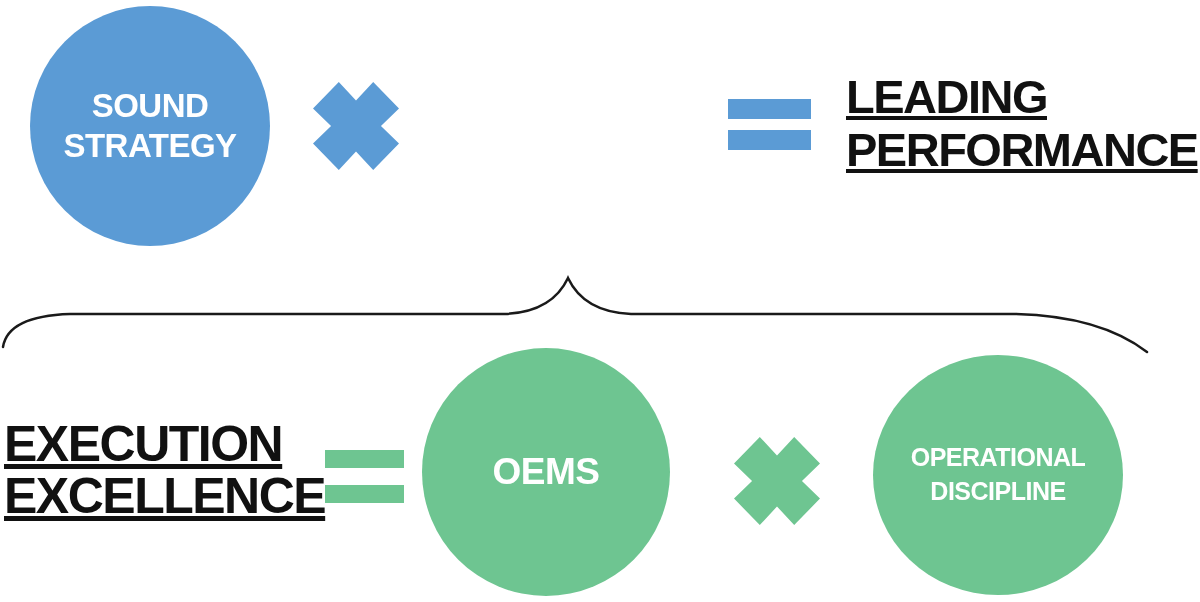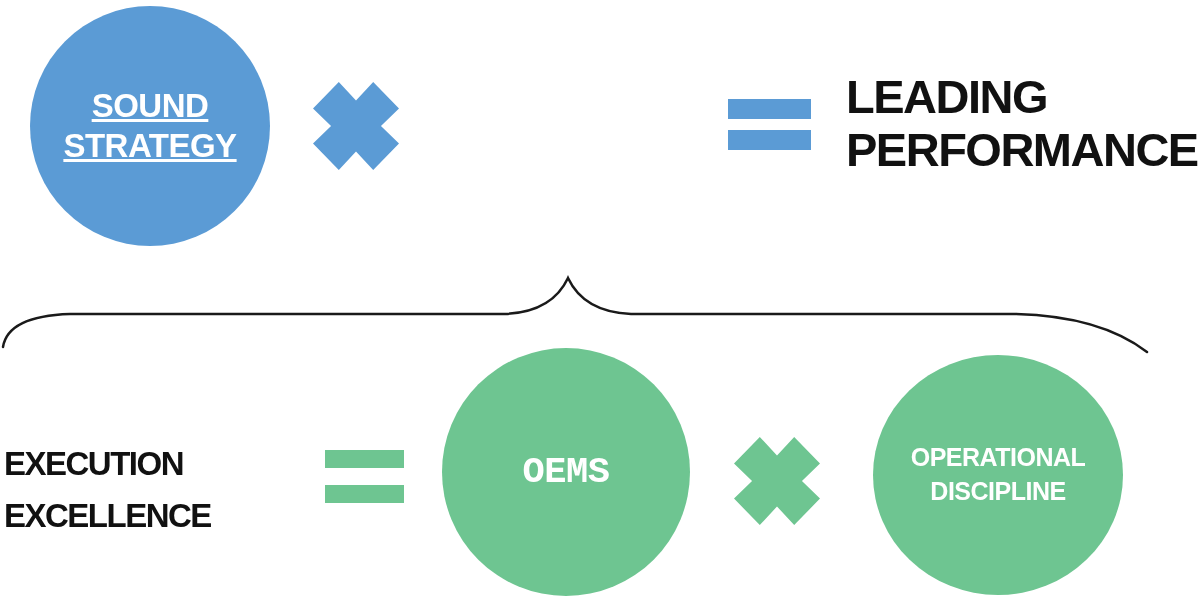--- a/index.html
+++ b/index.html
@@ -20,29 +20,29 @@
     overflow:hidden;
   }
   .circle{
     position:absolute;
     border-radius:50%;
     display:flex;align-items:center;justify-content:center;
     text-align:center;
     color:var(--circle-text);
     font-weight:bold;
   }
-  .circle.blue{background:var(--circle-blue);text-decoration:underline;}
+  .circle.blue{background:var(--circle-blue);}
   .circle.green{background:var(--circle-green);}
   .circle .label{display:block;}
 
   .c1{left:30px;top:6px;width:240px;height:240px;}
   .c1 .label{font-size:33px;line-height:1.22;width:195px;letter-spacing:-.5px;}
   .c2{left:444px;top:3px;width:250px;height:250px;}
   .c2 .label{font-size:30px;line-height:1.32;width:228px;letter-spacing:-.5px;}
-  .c3{left:442px;top:348px;width:248px;height:248px;font-family:Liberation Mono, monospace;}
+  .c3{left:422px;top:348px;width:248px;height:248px;}
   .c3 .label{font-size:37px;letter-spacing:-.5px;}
   .c4{left:873px;top:355px;width:250px;height:240px;}
   .c4 .label{font-size:25px;line-height:1.35;width:222px;letter-spacing:-.5px;}
 
   .xmark{position:absolute;}
   .xmark.blue path{fill:var(--circle-blue);}
   .xmark.green path{fill:var(--circle-green);}
   .x1{left:313px;top:82px;width:86px;height:88px;}
   .x2{left:734px;top:437px;width:86px;height:88px;}
 
@@ -53,23 +53,24 @@
   .eq-blue .bar + .bar{margin-top:11px;}
   .eq-green{left:325px;top:450px;width:79px;}
   .eq-green .bar{height:18px;background:var(--circle-green);}
   .eq-green .bar + .bar{margin-top:17px;}
 
   .heading{
     position:absolute;
     font-weight:bold;
     color:var(--heading-text);
     letter-spacing:-1.5px;
+    text-decoration:underline;
   }
   .heading-top{left:846px;top:70px;width:354px;font-size:47px;line-height:53px;}
-  .heading-bottom{left:4px;top:438px;width:348px;font-size:33px;line-height:52px;}
+  .heading-bottom{left:4px;top:418px;width:348px;font-size:50px;line-height:52px;}
 
   .brace{position:absolute;left:0;top:268px;width:1200px;height:100px;}
   .brace path{fill:none;stroke:var(--brace);stroke-width:2.5;stroke-linecap:round;}
 </style>
 </head>
 <body>
 
 <div class="canvas">
 
   <div class="circle blue c1">

